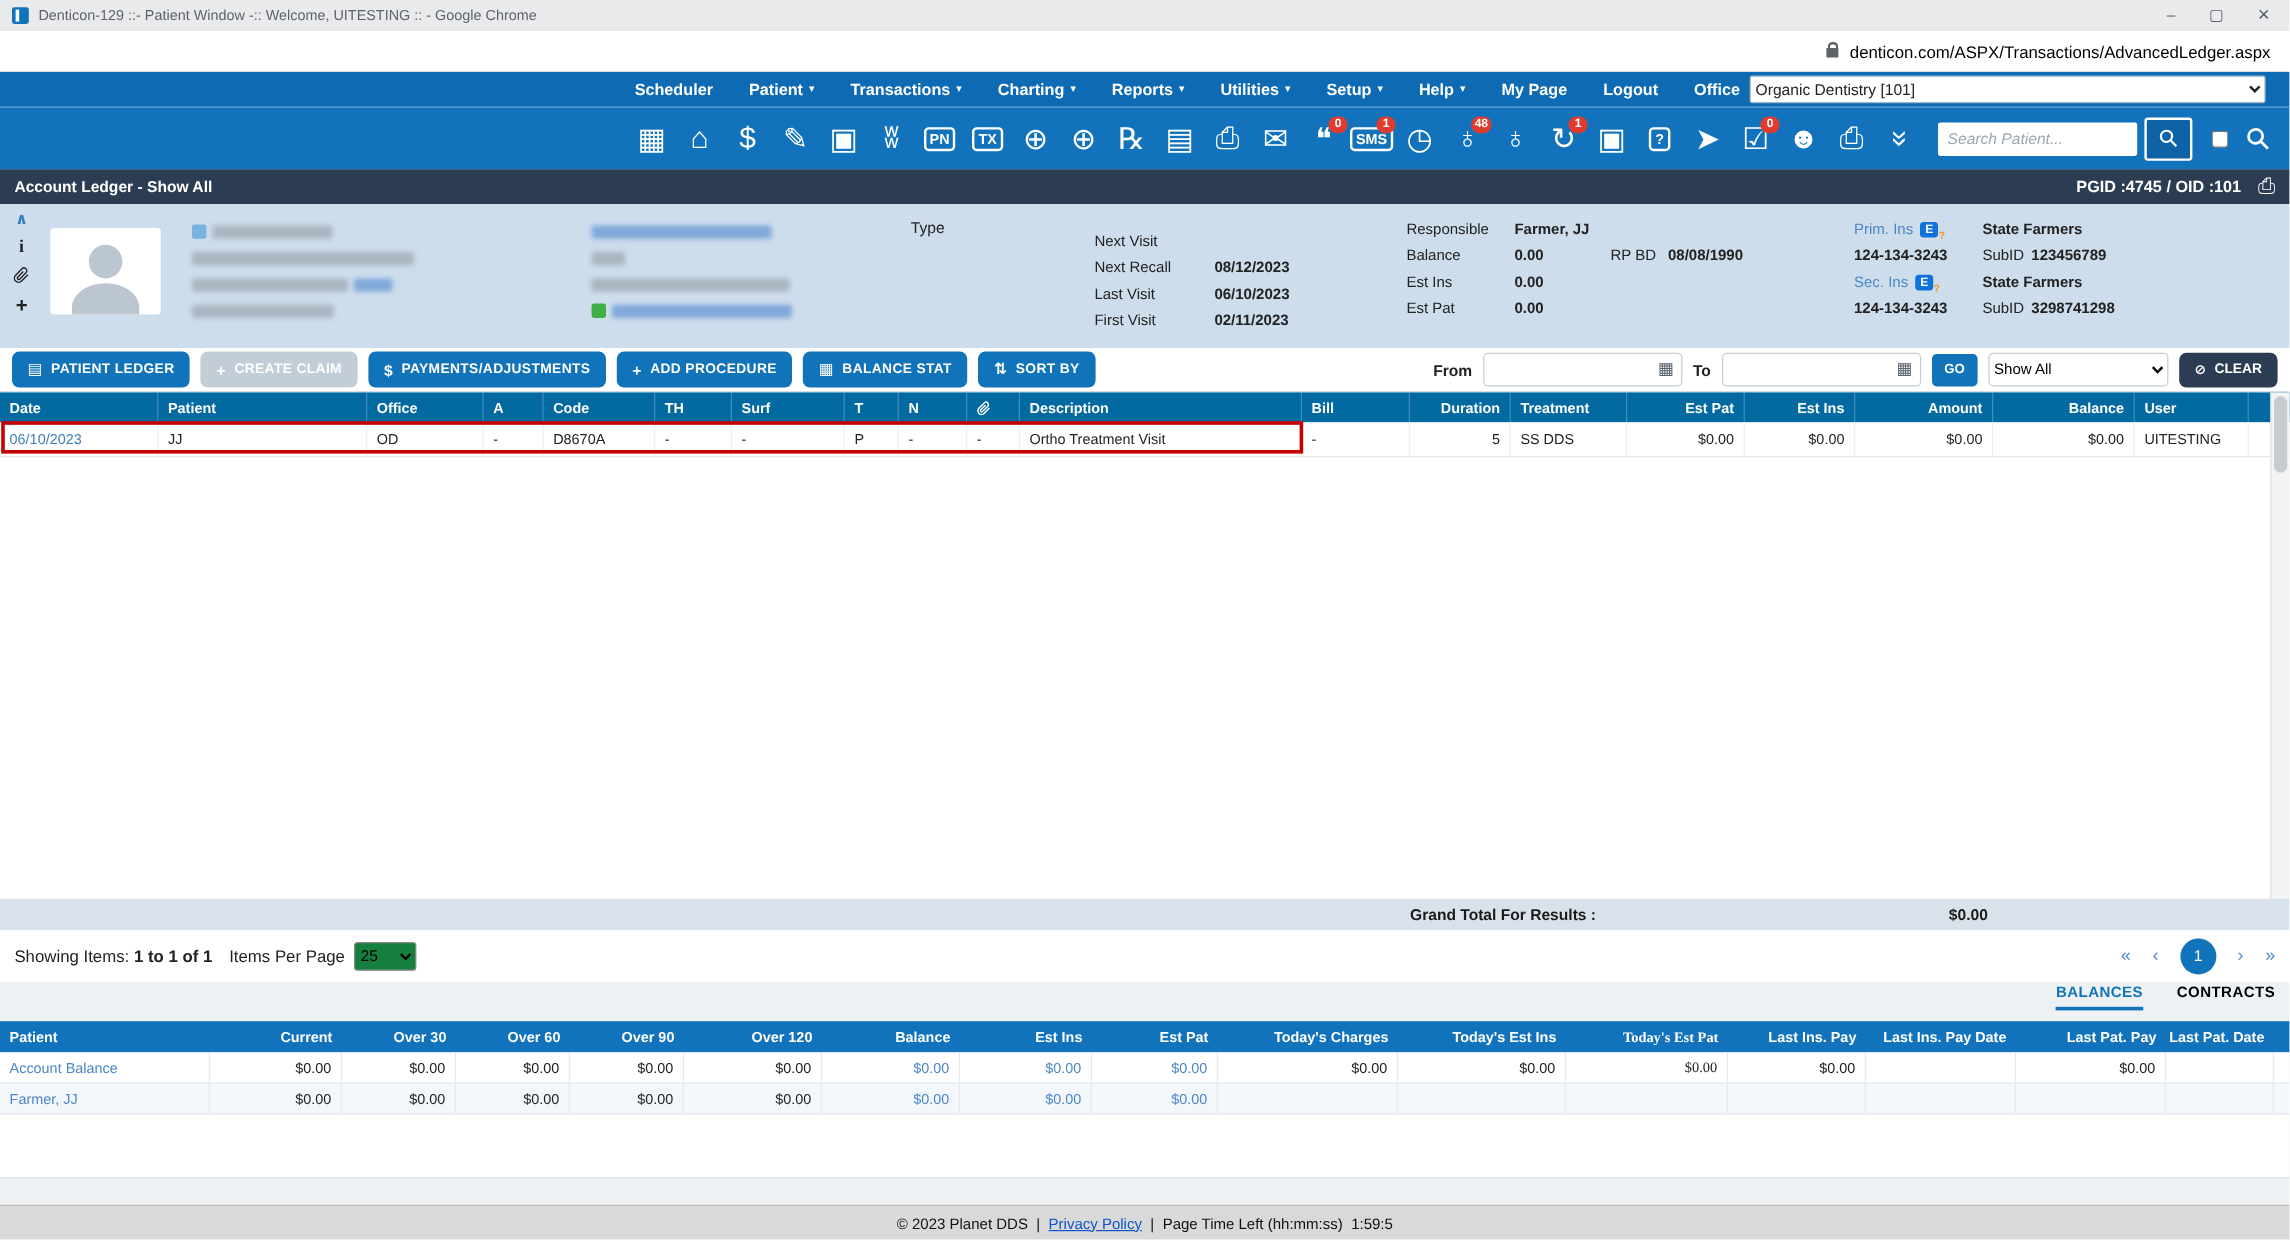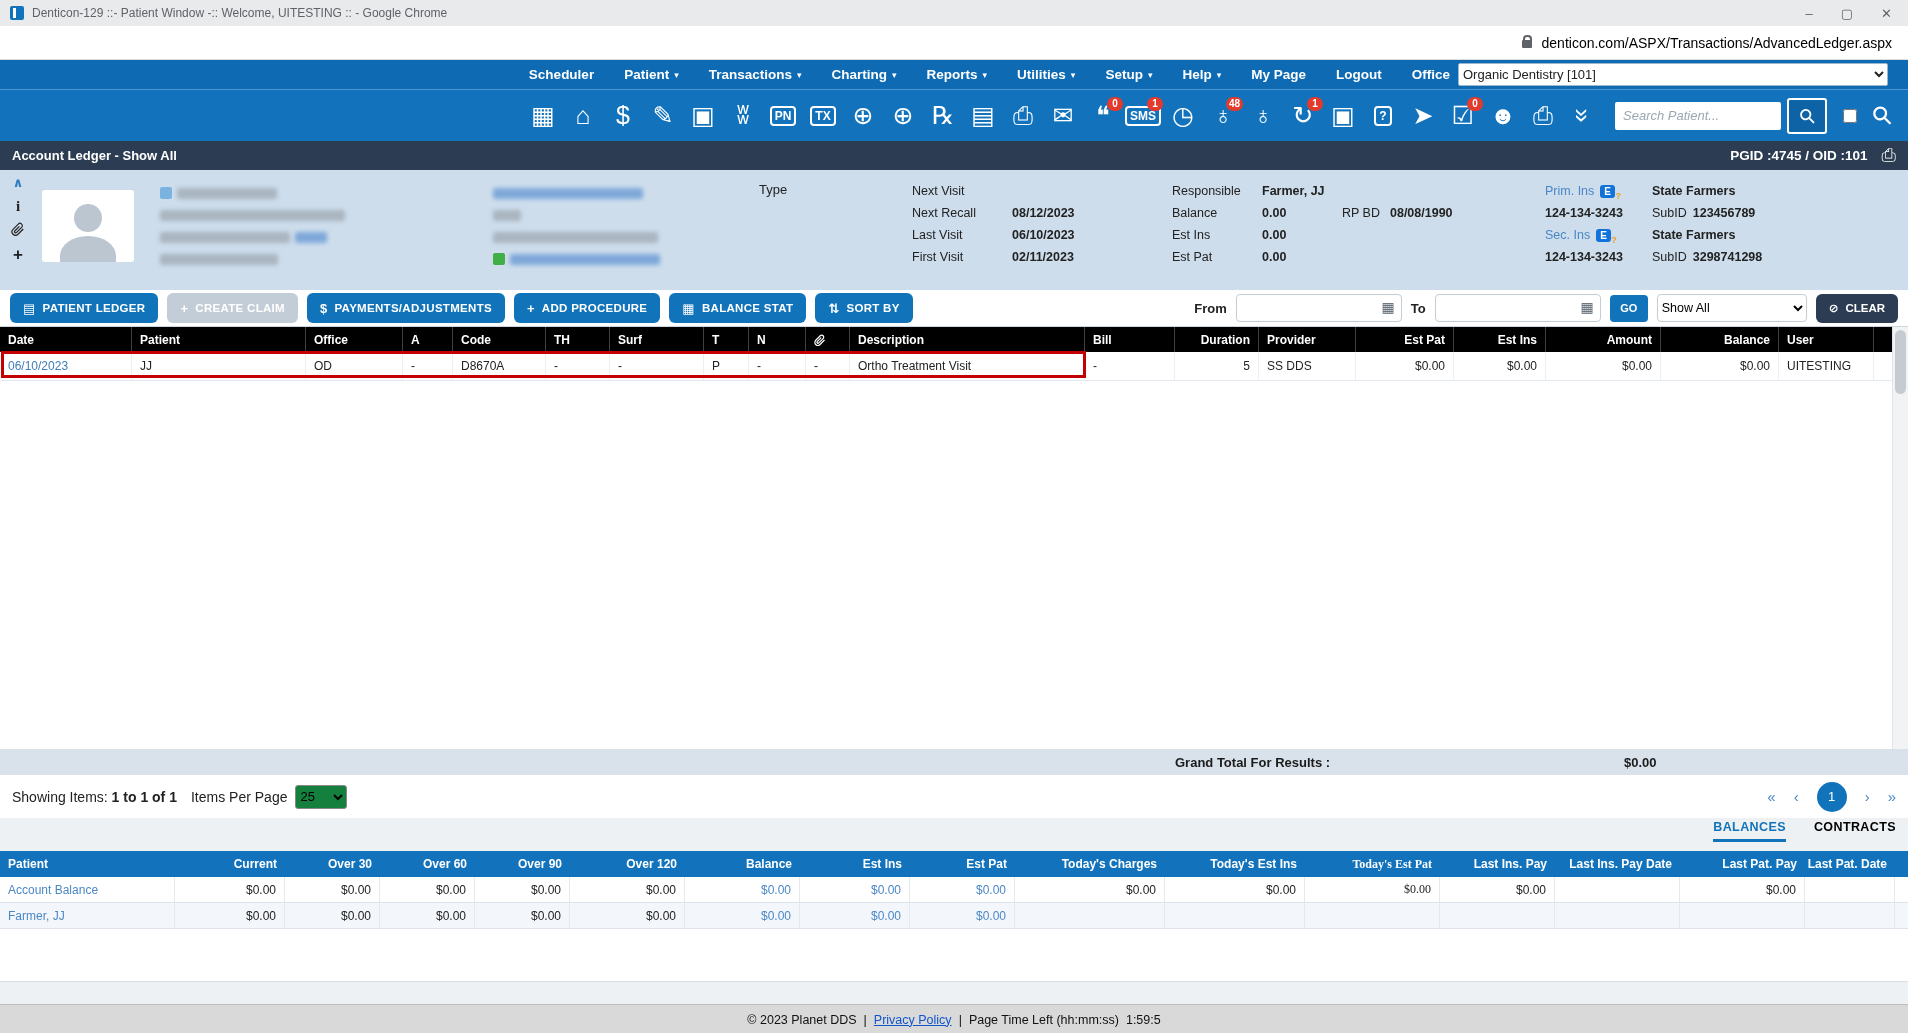--- a/index.html
+++ b/index.html
@@ -59,21 +59,21 @@
   .avatarbox::before{content:"";position:absolute;left:32px;top:14px;width:28px;height:28px;border-radius:50%;background:#bcc6d0;}
   .avatarbox::after{content:"";position:absolute;left:18px;top:46px;width:56px;height:40px;border-radius:50% 50% 0 0;background:#bcc6d0;}
   .redact{display:inline-block;height:11px;border-radius:2px;background:#a9b5c0;filter:blur(2px);vertical-align:middle;}
   .redact.blue{background:#7fa8d9;}
   .rline{height:22px;display:flex;align-items:center;gap:5px;}
   .sq{display:inline-block;width:12px;height:12px;border-radius:2px;}
   .typecol{left:759px;top:12px;font-size:13px;}
   .kvrow{height:22px;display:flex;align-items:center;}
   .kvrow .k{display:inline-block;}
   .b{font-weight:700;}
-  .visits{left:912px;top:10px;}
+  .visits{left:912px;top:20px;}
   .visits .k{width:100px;}
   .fin{left:1172px;top:10px;}
   .fin .k{width:90px;}
   .rpbd{left:1342px;top:32px;}
   .rpbd .k{margin-right:10px;}
   .inscol{left:1545px;top:10px;}
   .inscol .kvrow{gap:6px;}
   .inslink{color:#4b87c6;cursor:pointer;}
   .eicon{display:inline-block;background:#1173d9;color:#fff;font-size:10px;font-weight:700;border-radius:3px;padding:1px 4px;position:relative;cursor:pointer;}
   .eicon sup{color:#f49c20;font-size:9px;position:absolute;right:-6px;bottom:-3px;}
@@ -88,21 +88,21 @@
   .flabel{font-size:13px;font-weight:700;color:#222;}
   .dateinput{position:relative;}
   .dateinput input{width:130px;height:26px;border:1px solid #c2cdd6;border-radius:4px;padding:0 26px 0 8px;font-size:12px;}
   .dateinput .cal{position:absolute;right:7px;top:5px;color:#55606a;font-size:14px;cursor:pointer;}
   .gobtn{width:38px;height:27px;background:#1173b9;color:#fff;border:none;border-radius:4px;font-weight:700;font-size:11px;cursor:pointer;}
   #showall{width:150px;height:28px;border:1px solid #c2cdd6;border-radius:4px;font-size:12.5px;background:#fff;}
   .clearbtn{height:29px;background:#2c3c52;color:#fff;border:none;border-radius:6px;font-weight:700;font-size:11.5px;padding:0 13px;display:flex;align-items:center;gap:7px;cursor:pointer;font-family:inherit;}
 
   
   #tablesec{top:326px;height:449px;background:#fff;border-top:1px solid #cdd6de;}
-  .lhead{display:flex;height:25px;background:#000000;color:#fff;font-size:12px;font-weight:700;align-items:center;}
+  .lhead{display:flex;height:25px;background:#0369a1;color:#fff;font-size:12px;font-weight:700;align-items:center;}
   .lhead .hc{padding:0 8px;box-sizing:border-box;border-right:1px solid rgba(255,255,255,.25);height:100%;display:flex;align-items:center;white-space:nowrap;overflow:hidden;}
   .lrow{display:flex;height:28px;background:#fff;font-size:12px;color:#222;align-items:center;position:relative;border-bottom:1px solid #e3e8ee;}
   .lrow .rc{padding:0 8px;box-sizing:border-box;border-right:1px solid #eaeff4;height:100%;display:flex;align-items:center;white-space:nowrap;overflow:hidden;}
   .ralign{justify-content:flex-end;}
   .c0{width:132px;}.c1{width:174px;}.c2{width:97px;}.c3{width:50px;}.c4{width:93px;}
   .c5{width:64px;}.c6{width:94px;}.c7{width:45px;}.c8{width:57px;}.c9{width:44px;}
   .c10{width:235px;}.c11{width:90px;}.c12{width:84px;}.c13{width:97px;}.c14{width:98px;}
   .c15{width:92px;}.c16{width:115px;}.c17{width:118px;}.c18{width:95px;}
   .datelink{color:#3f7db8;cursor:pointer;}
   .redbox{position:absolute;left:1px;top:-1px;width:1085px;height:27px;border:3px solid #c40000;pointer-events:none;box-sizing:border-box;}
@@ -485,21 +485,21 @@
       <span class="hc c7">T</span>
       <span class="hc c8">N</span>
       <span class="hc c9">
           <svg width="12" height="12" viewBox="0 0 24 24">
             <path d="M21 12l-9 9a6 6 0 0 1-8.5-8.5l9-9a4 4 0 0 1 5.7 5.7l-9 9a2 2 0 0 1-2.8-2.8l8-8" fill="none" stroke="#fff" stroke-width="2.4"></path>
           </svg>
         </span>
       <span class="hc c10">Description</span>
       <span class="hc c11">Bill</span>
       <span class="hc c12 ralign">Duration</span>
-      <span class="hc c13">Provider</span>
+      <span class="hc c13">Treatment</span>
       <span class="hc c14 ralign">Est Pat</span>
       <span class="hc c15 ralign">Est Ins</span>
       <span class="hc c16 ralign">Amount</span>
       <span class="hc c17 ralign">Balance</span>
       <span class="hc c18">User</span>
     </div>
     <div class="lrow">
       <span class="rc c0">
           <span class="datelink">06/10/2023</span>
         </span>

